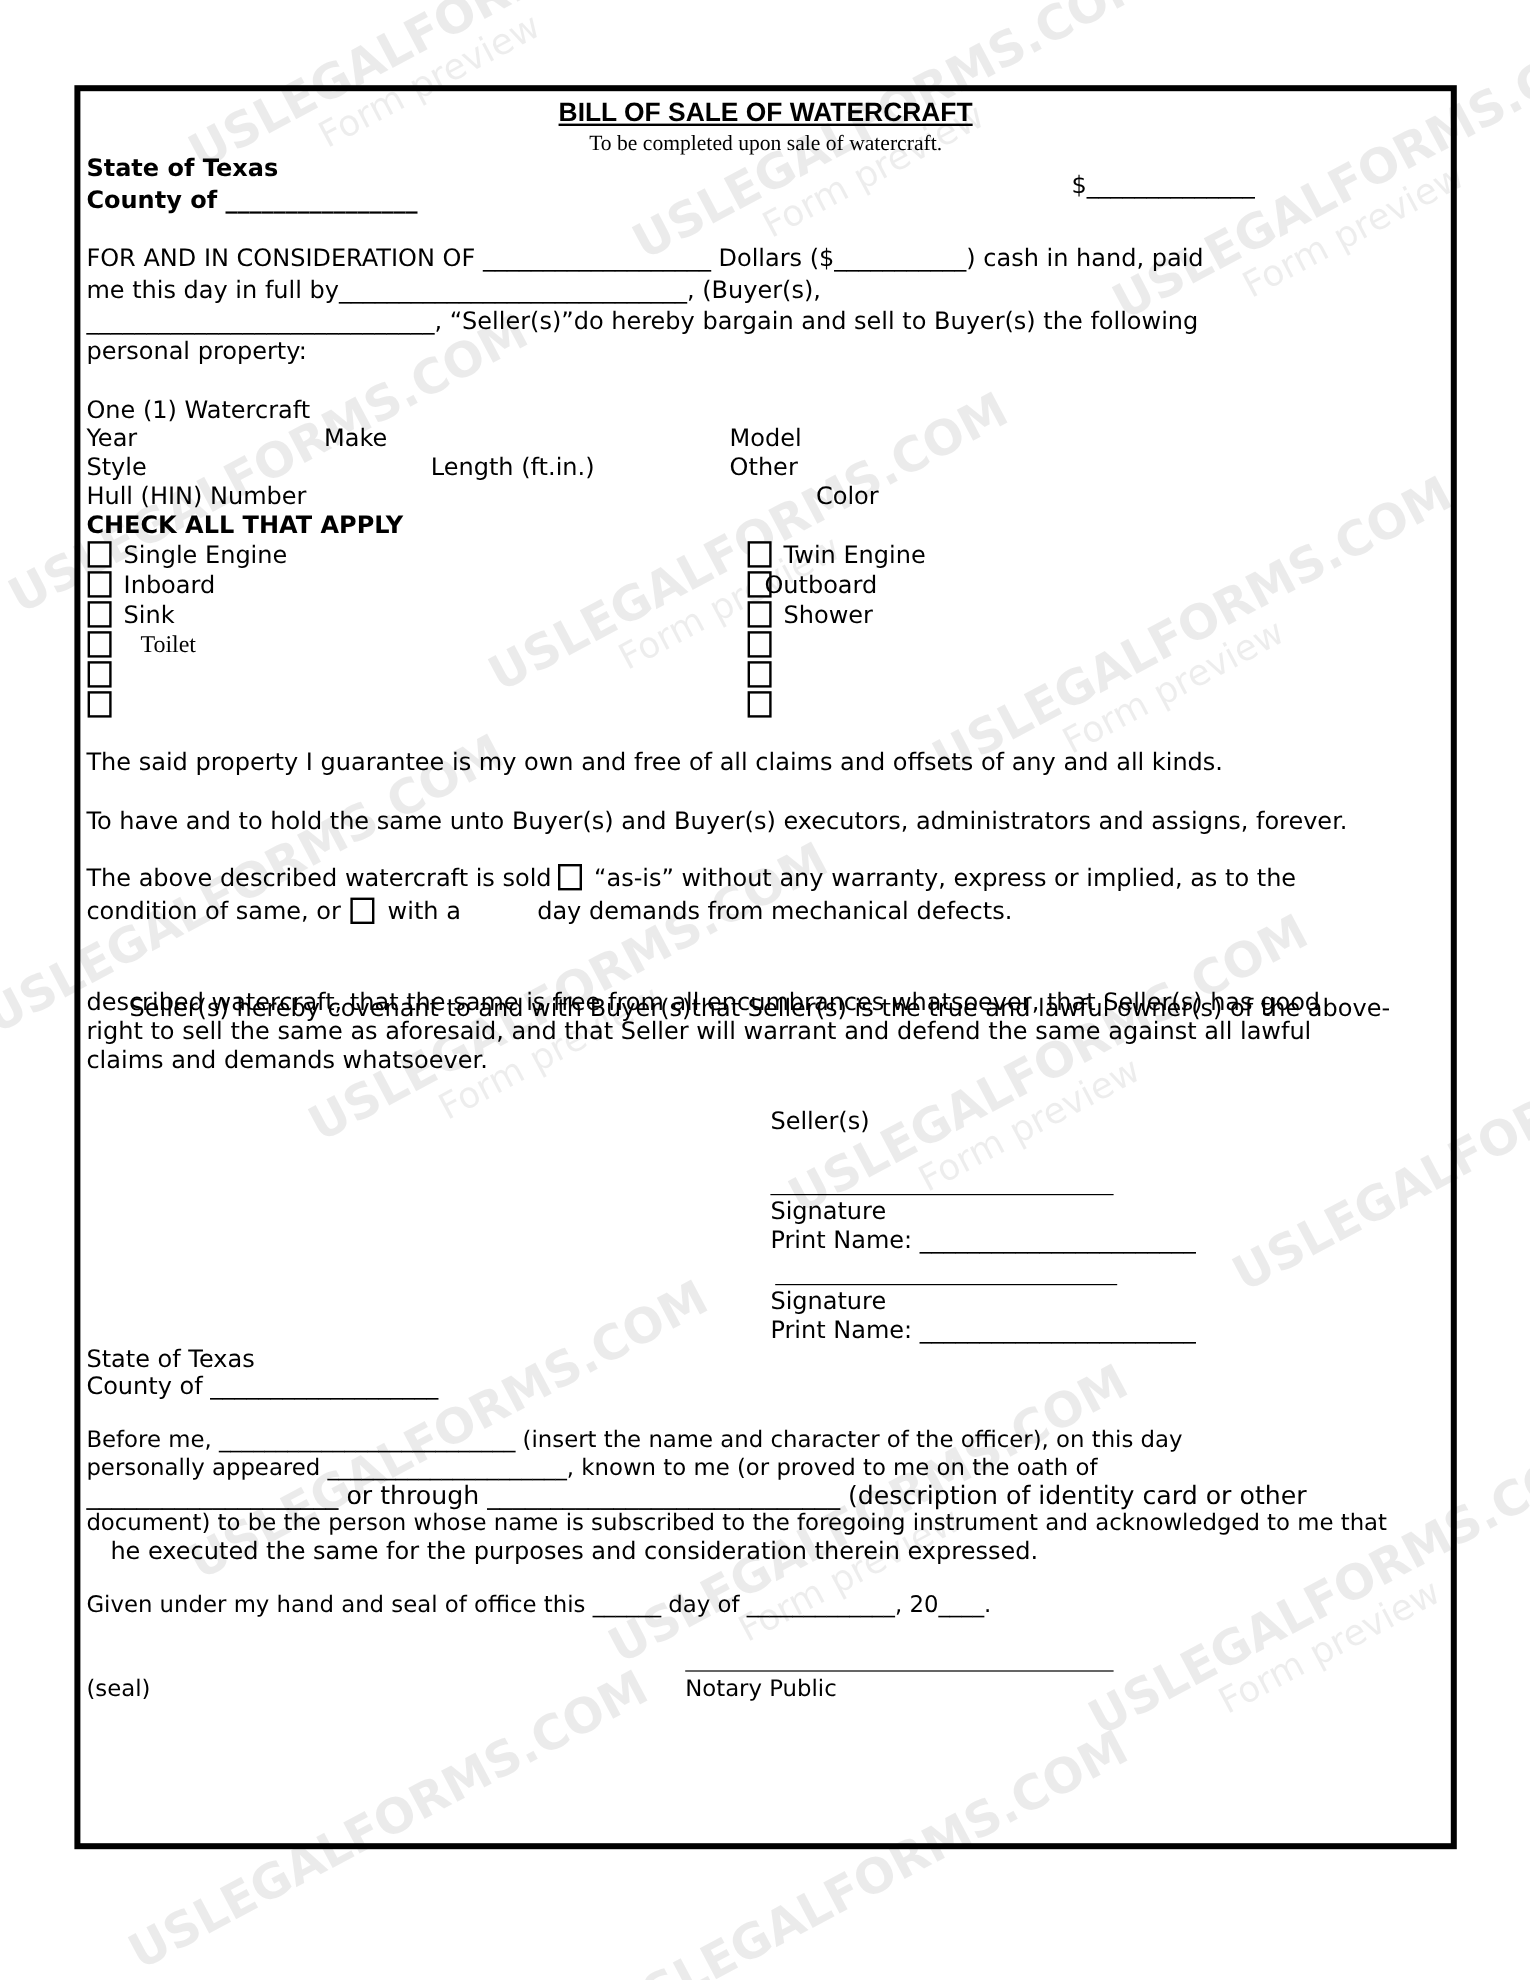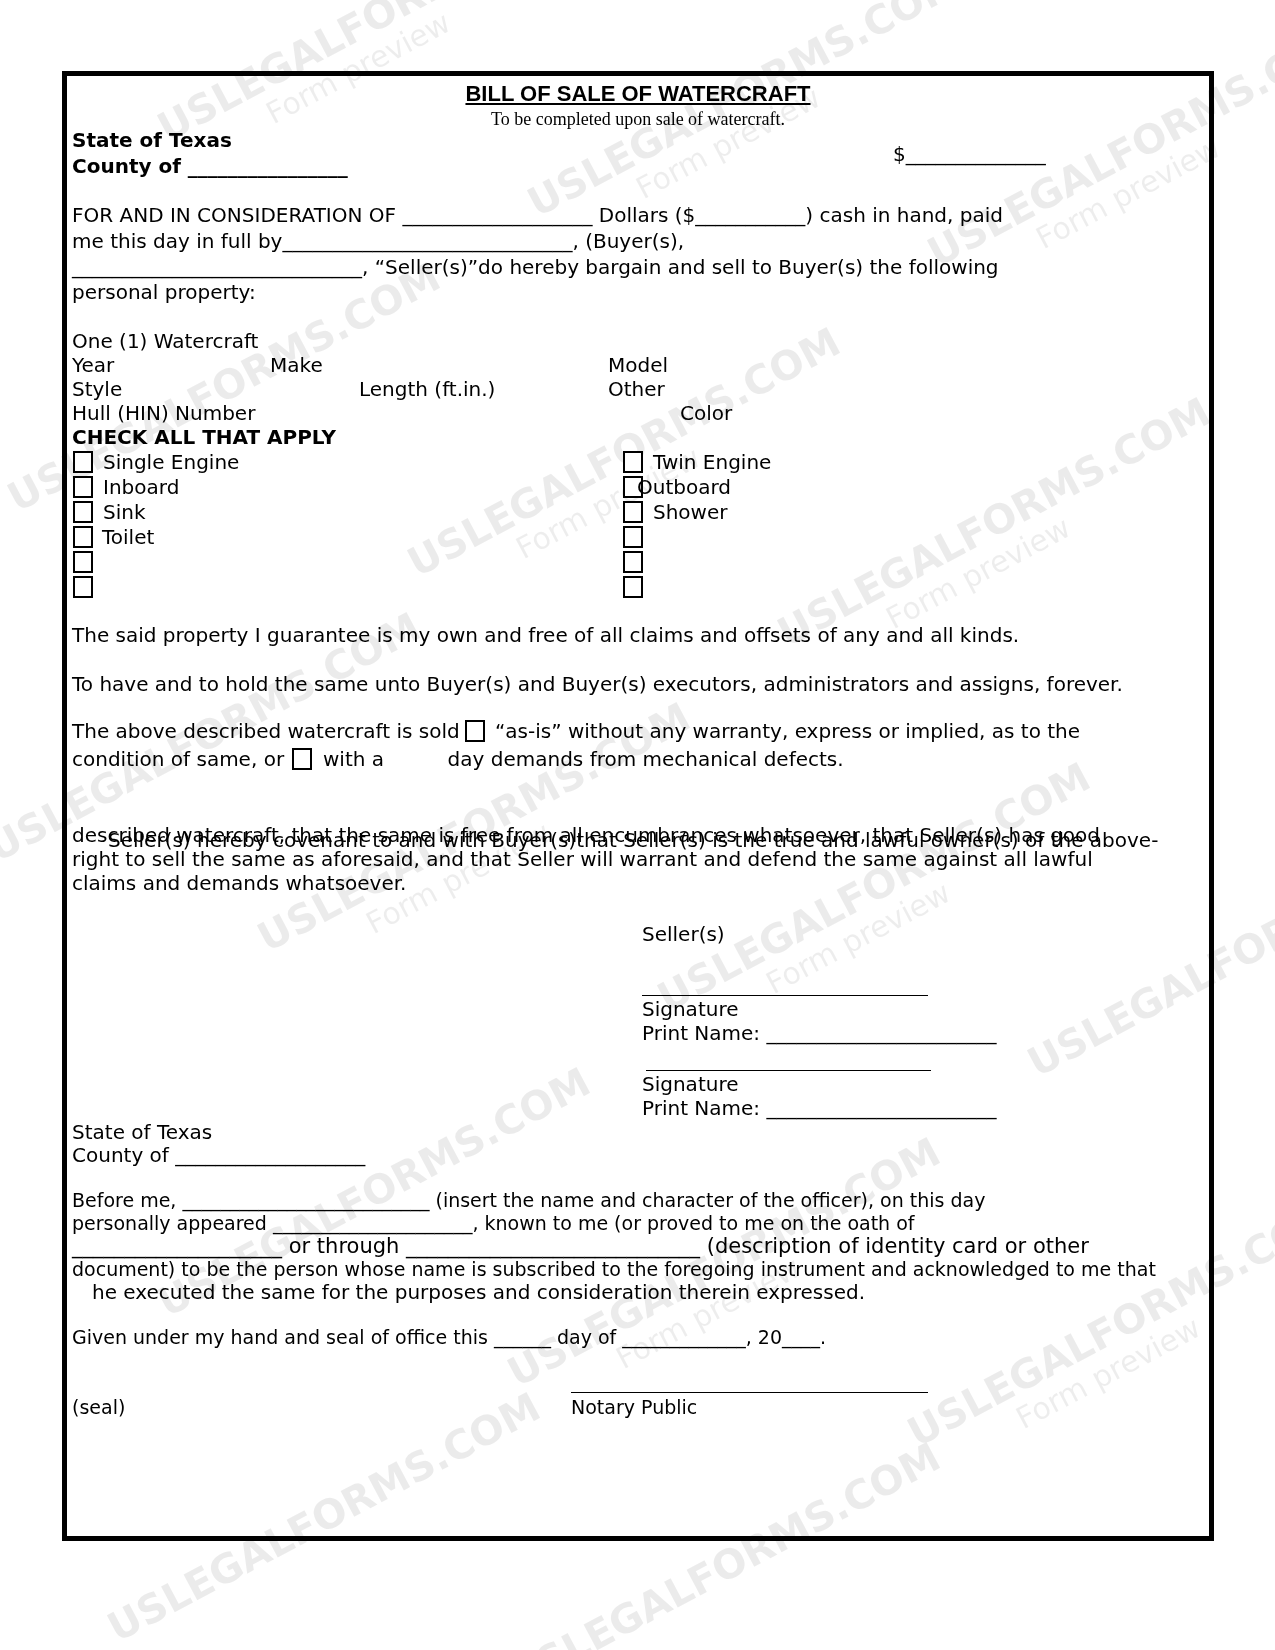--- a/index.html
+++ b/index.html
@@ -80,21 +80,21 @@
 
 <div class="t bold" style="left:72px;top:425px;">CHECK ALL THAT APPLY</div>
 
 <div class="cb" style="left:73px;top:451px;"></div>
 <div class="t" style="left:103px;top:450px;">Single Engine</div>
 <div class="cb" style="left:73px;top:476px;"></div>
 <div class="t" style="left:103px;top:475px;">Inboard</div>
 <div class="cb" style="left:73px;top:501px;"></div>
 <div class="t" style="left:103px;top:500px;">Sink</div>
 <div class="cb" style="left:73px;top:526px;"></div>
-<div class="t" style="left:102px;top:525px;">Toilet</div>
+<div class="t" style="left:117px;top:525px;font-family:Liberation Serif, serif;">Toilet</div>
 <div class="cb" style="left:73px;top:551px;"></div>
 <div class="cb" style="left:73px;top:576px;"></div>
 
 <div class="cb" style="left:623px;top:451px;"></div>
 <div class="t" style="left:653px;top:450px;">Twin Engine</div>
 <div class="cb" style="left:623px;top:476px;"></div>
 <div class="t" style="left:637px;top:475px;">Outboard</div>
 <div class="cb" style="left:623px;top:501px;"></div>
 <div class="t" style="left:653px;top:500px;">Shower</div>
 <div class="cb" style="left:623px;top:526px;"></div>

